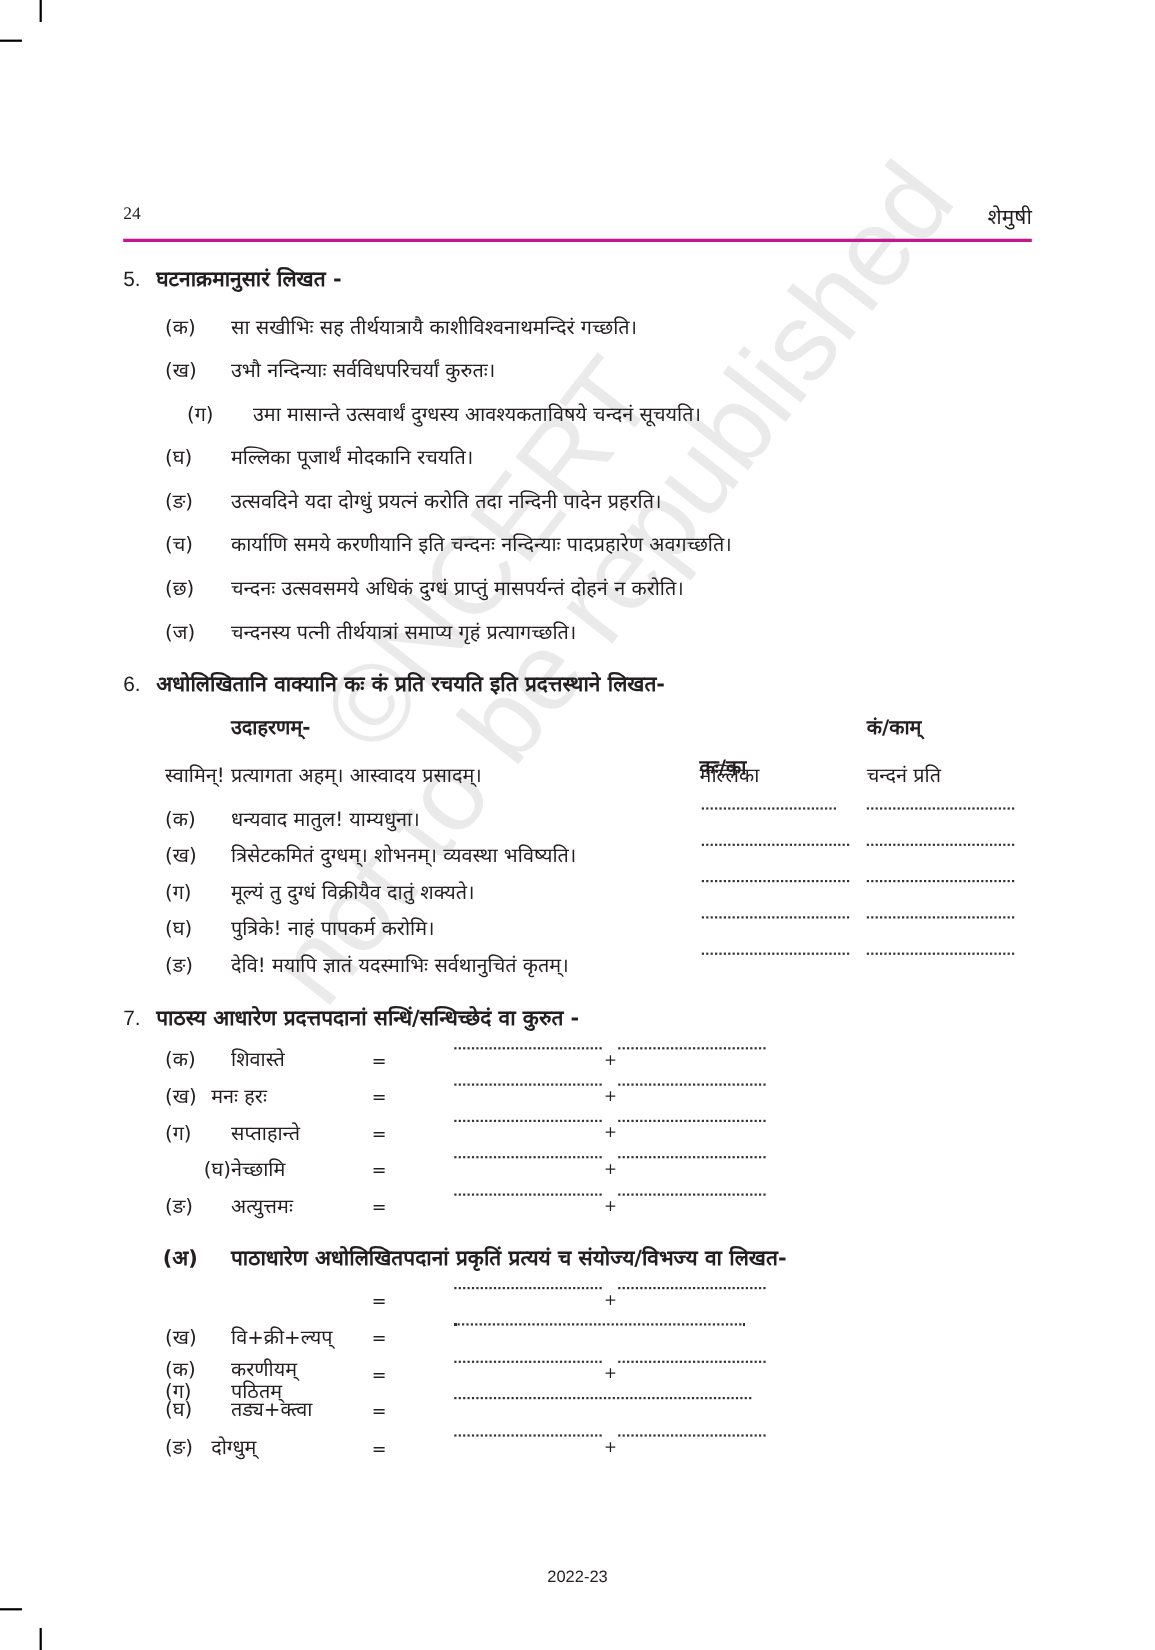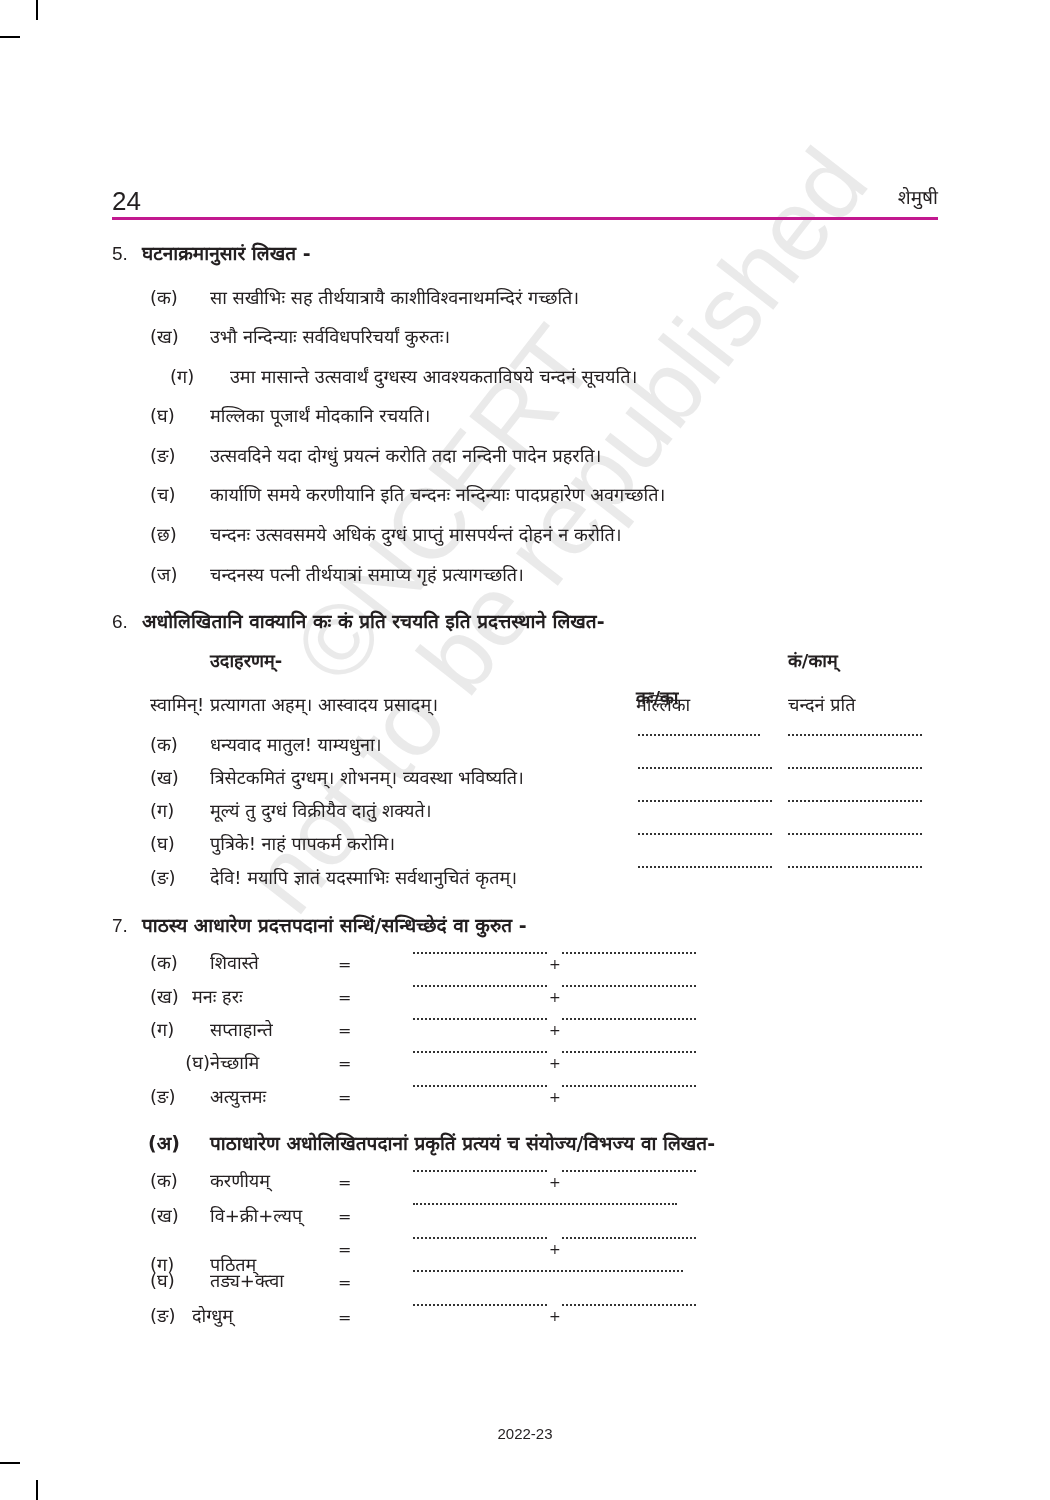--- a/index.html
+++ b/index.html
@@ -3,21 +3,21 @@
   <meta charset="utf-8">
   <style>
     * { box-sizing: border-box; margin: 0; padding: 0; }
     html, body { width: 1050px; height: 1500px; background: #ffffff; overflow: hidden; }
     body { position: relative; font-family: "DejaVu Sans", sans-serif; color: #231f20; }
 
     .crop { position: absolute; background: #000; }
     .crop-v { width: 2px; }
     .crop-h { height: 2px; }
 
-    .page-number { position: absolute; left: 112px; top: 186px; font-family: Liberation Sans, sans-serif; font-size: 26px; }
+    .page-number { position: absolute; left: 112px; top: 186px; font-family: Liberation Serif, serif; font-size: 16px; }
     .running-title { position: absolute; right: 112px; top: 184px; font-size: 19px; }
     .header-rule { position: absolute; left: 112px; top: 217px; width: 826px; height: 3px; background: #c2188f; }
 
     .q { position: absolute; font-size: 19px; font-weight: bold; white-space: nowrap; }
     .q .qnum { display: inline-block; width: 30px; font-family: "Liberation Sans", sans-serif; font-weight: normal; }
 
     .row { position: absolute; font-size: 18px; white-space: nowrap; }
     .row .lbl { display: inline-block; width: 60px; }
     .row .txt { display: inline-block; }
 
@@ -124,21 +124,21 @@
 <div class="dots" style="left:562px; top:1051px; width:134px;"></div>
 
 <div class="dots" style="left:413px; top:1085px; width:134px;"></div>
 <span class="plus" style="left:549px; top:1089px;">+</span>
 <div class="dots" style="left:562px; top:1085px; width:134px;"></div>
 
 <div class="q" style="left:148px; top:1130px;">
   <span style="display:inline-block; width:62px;">(अ)</span><span>पाठाधारेण अधोलिखितपदानां प्रकृतिं प्रत्ययं च संयोज्य/विभज्य वा लिखत-</span>
 </div>
 
-<div class="row" style="left:150px; top:1168px;"><span class="lbl">(क)</span><span class="txt">करणीयम्</span></div>
+<div class="row" style="left:150px; top:1232px;"><span class="lbl">(क)</span><span class="txt">करणीयम्</span></div>
 <div class="row" style="left:150px; top:1203px;"><span class="lbl">(ख)</span><span class="txt">वि+क्री+ल्यप्</span></div>
 <div class="row" style="left:150px; top:1236px;margin-top:16px;"><span class="lbl">(ग)</span><span class="txt">पठितम्</span></div>
 <div class="row" style="left:150px; top:1268px;"><span class="lbl">(घ)</span><span class="txt">तड्य+क्त्वा</span></div>
 <div class="row" style="left:150px; top:1303px;"><span class="lbl" style="width:42px">(ङ)</span><span class="txt">दोग्धुम्</span></div>
 
 <span class="eq" style="left:338px; top:1173px;">=</span>
 <span class="eq" style="left:338px; top:1207px;">=</span>
 <span class="eq" style="left:338px; top:1240px;">=</span>
 <span class="eq" style="left:338px; top:1273px;">=</span>
 <span class="eq" style="left:338px; top:1308px;">=</span>

